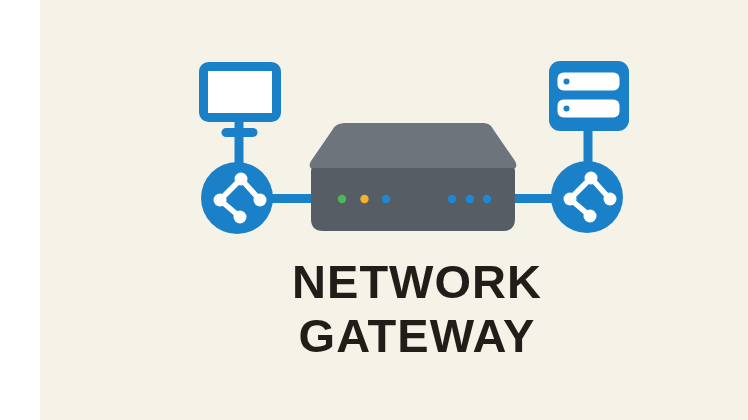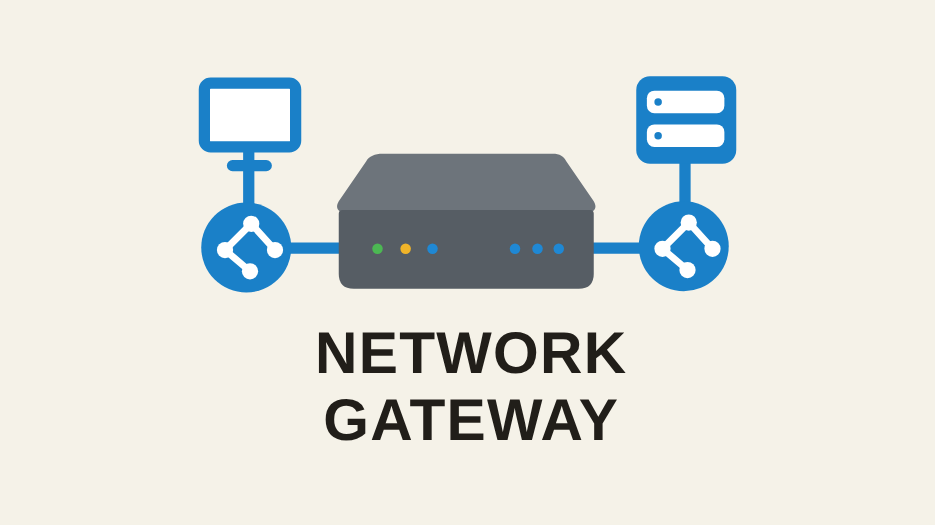--- a/index.html
+++ b/index.html
@@ -1,21 +1,21 @@
 <!DOCTYPE html>
 <html><head>
 <meta charset="utf-8">
 <style>
   html, body { margin: 0; padding: 0; }
   body {
     width: 748px; height: 420px;
     font-family: "Liberation Sans", sans-serif;
     overflow: hidden;
   }
-  .stage { width: 592px; height: 420px; position: relative; }
+  .stage { width: 592px; height: 420px; position: relative; margin-left: 40px; }
   svg { display: block; }
   .title-text {
     font-family: "Liberation Sans", "DejaVu Sans", sans-serif;
     font-weight: bold;
     font-size: 47px;
     letter-spacing: 1px;
   }
 </style>
 </head>
 <body>

